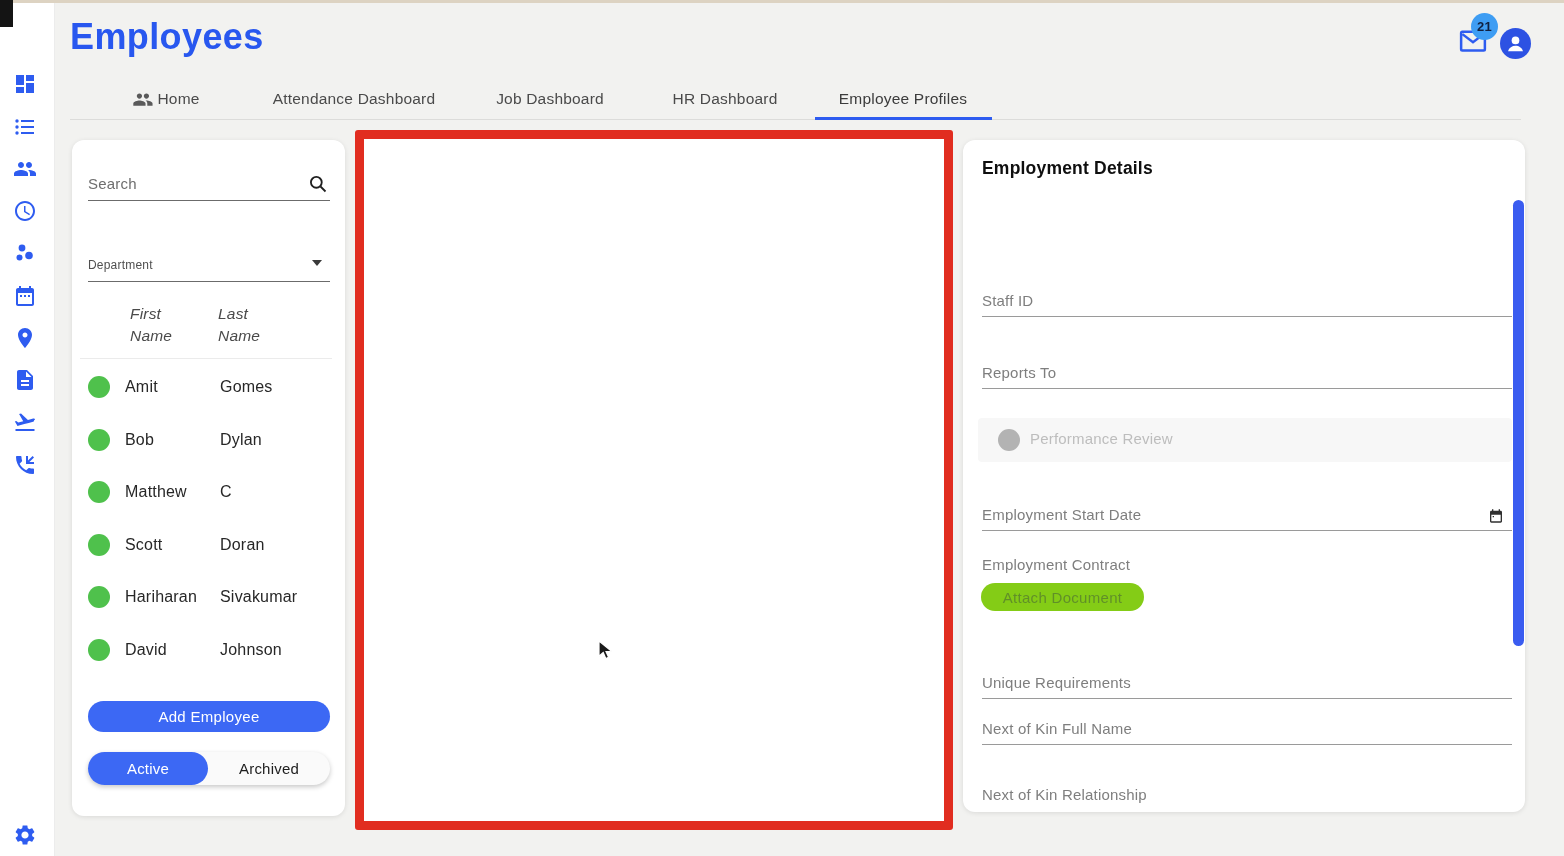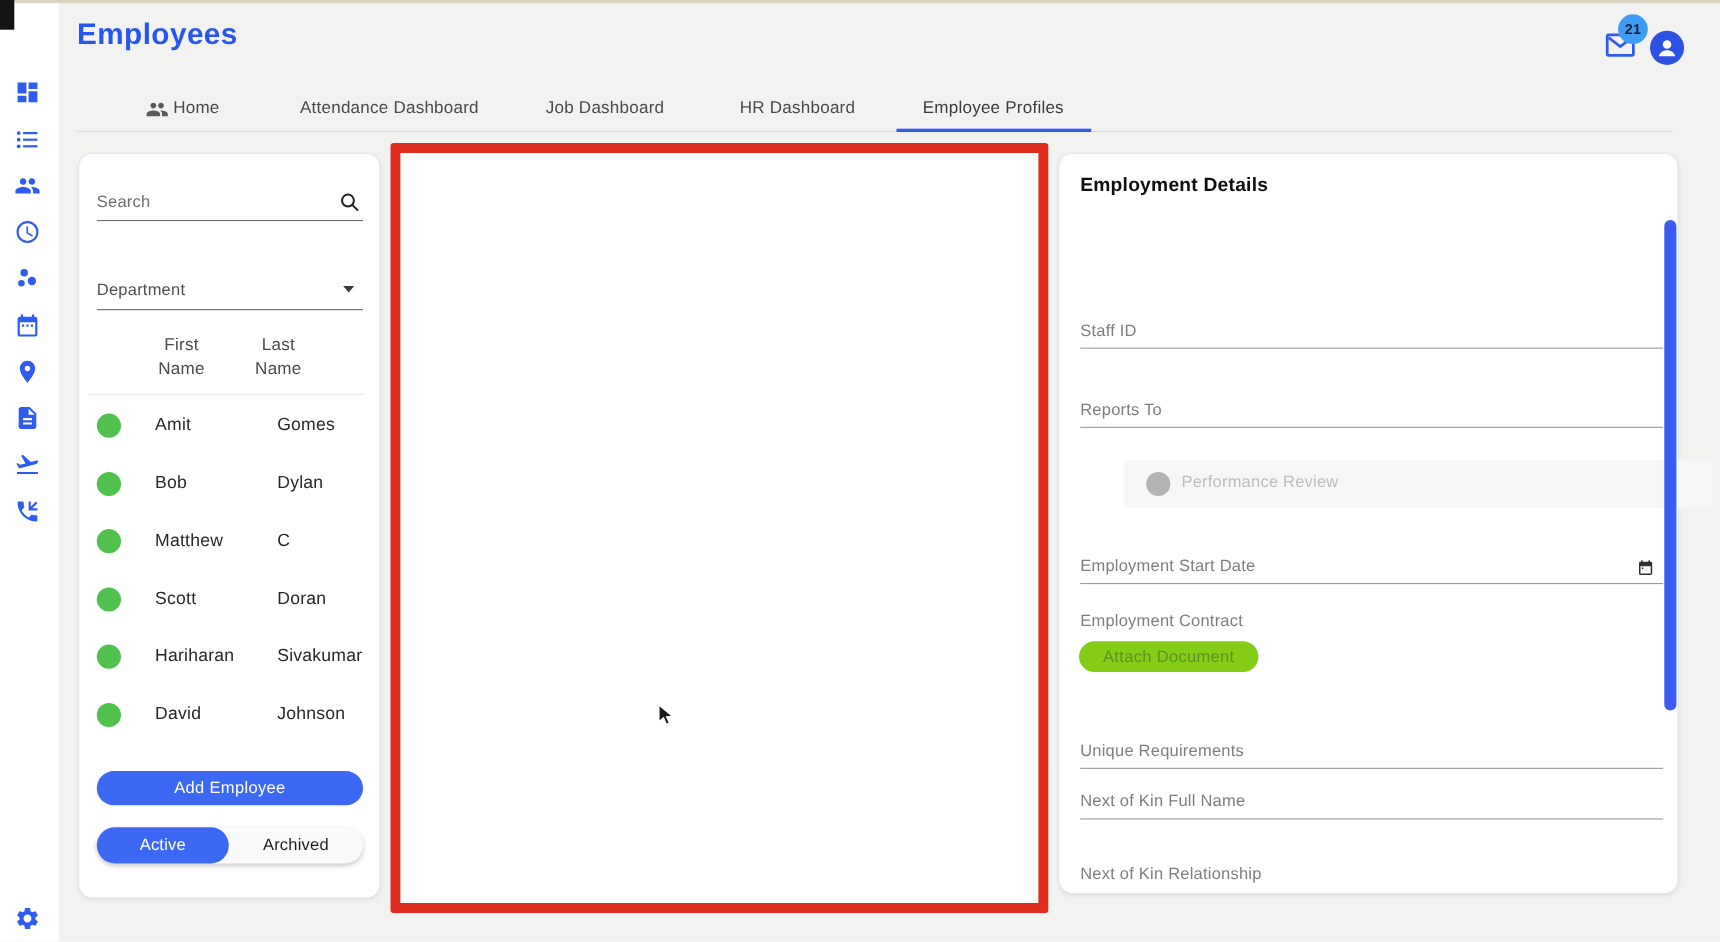--- a/index.html
+++ b/index.html
@@ -11,21 +11,21 @@
   
   .topline { left:0; top:0; width:1564px; height:3px; background:#ddd3c2; }
   .corner-mark { left:0; top:0; width:13px; height:27px; background:#141414; z-index:5; }
 
   
   .sidebar { left:0; top:3px; width:55px; height:853px; background:#fff; border-right:1px solid #ececec; z-index:2; }
   .nav-ic { position:absolute; left:13px; width:26px; height:26px; cursor:pointer; }
   .nav-ic svg { width:24px; height:24px; fill:#2e5cf0; }
 
   
-  .page-title { left:70px; top:16px; font-size:27px; font-weight:800; color:#2857ef; letter-spacing:.4px; }
+  .page-title { left:70px; top:16px; font-size:36px; font-weight:800; color:#2857ef; letter-spacing:.4px; }
   .mail-wrap { left:1456px; top:26px; width:36px; height:34px; cursor:pointer; }
   .badge { left:1471px; top:13px; width:27px; height:27px; border-radius:50%; background:#3e9df3;
            display:flex; align-items:center; justify-content:center; font-size:13px; font-weight:700; color:#10203f; z-index:3; }
   .account-ic { left:1500px; top:28px; width:31px; height:31px; border-radius:50%; background:#2d52e3; cursor:pointer;
                 display:flex; align-items:center; justify-content:center; }
 
   
   .tab { top:82px; height:34px; transform:translateX(-50%); display:flex; align-items:center; gap:4px;
          font-size:15.5px; font-weight:500; color:#4a4a4a; cursor:pointer; white-space:nowrap; }
   .tab svg { width:21px; height:21px; fill:#5a5a5a; }
@@ -38,25 +38,25 @@
   .right-card { left:963px; top:140px; width:562px; height:672px; overflow:hidden; }
   .red-panel  { left:355px; top:130px; width:598px; height:700px; border:9px solid #e12d20; background:#fff; border-radius:3px; z-index:1; }
   .hline { height:1px; background:#8f8f8f; }
   .caret { width:0; height:0; border-left:5.5px solid transparent; border-right:5.5px solid transparent; border-top:6.5px solid #3a3a3a; }
 
   
   .search-field { left:88px; top:168px; width:242px; height:33px; border-bottom:1px solid #6b6b6b; cursor:text; }
   .search-field .ph { position:absolute; left:0; bottom:8px; font-size:15px; color:#6e6e6e; }
   .search-field svg { position:absolute; right:2px; bottom:6px; width:20px; height:20px; }
   .dept-field { left:88px; top:246px; width:242px; height:36px; border-bottom:1px solid #6b6b6b; cursor:pointer; }
-  .dept-field .ph { position:absolute; left:0; bottom:9px; font-size:15px; color:#4f4f4f; }
+  .dept-field .ph { position:absolute; left:0; bottom:9px; font-size:12px; color:#4f4f4f; }
   .dept-field .caret { position:absolute; right:8px; bottom:15px; }
-  .col-head { top:303px; width:70px; text-align:center; font-size:15.5px; line-height:22px; color:#4a4a4a; }
+  .col-head { top:303px; width:70px; text-align:left; font-size:15.5px; line-height:22px; color:#4a4a4a;font-style:italic; }
   .head-divider { left:80px; top:358px; width:252px; height:1px; background:#ebebeb; }
-  .emp-row { left:88px; width:250px; height:26px; display:flex; align-items:center; cursor:pointer;gap:16px; }
+  .emp-row { left:88px; width:250px; height:26px; display:flex; align-items:center; cursor:pointer; }
   .dot { width:22px; height:22px; border-radius:50%; background:#4fc14c; margin-right:15px; flex:none; }
   .emp-first { width:95px; font-size:16px; color:#272727; }
   .emp-last  { font-size:16px; color:#272727; }
   .add-btn { left:88px; top:701px; width:242px; height:31px; border-radius:15.5px; background:#3c68f4; color:#fff;
              font-size:15px; letter-spacing:.3px; display:flex; align-items:center; justify-content:center; cursor:pointer; }
   .toggle { left:88px; top:752px; width:242px; height:33px; border-radius:17px; background:#fafafa;
             box-shadow:0 2px 5px rgba(0,0,0,.22); }
   .toggle-active { position:absolute; left:0; top:0; width:120px; height:33px; border-radius:17px; background:#3c68f4;
                    color:#fff; font-size:15px; display:flex; align-items:center; justify-content:center; cursor:pointer; }
   .toggle-archived { position:absolute; left:120px; top:0; width:122px; height:33px; color:#1d1d1d; font-size:15px;
@@ -75,21 +75,21 @@
   .save-btn { left:838px; top:754px; width:87px; height:27px; border-radius:13.5px; background:#8da2ee; color:#fff;
               font-size:15px; display:flex; align-items:center; justify-content:center; cursor:pointer; }
   .cursor { left:597px; top:640px; width:20px; height:20px; z-index:6; pointer-events:none; }
 
   
   .rp-title { left:982px; top:158px; font-size:17.5px; font-weight:700; color:#0f0f0f; }
   .rfield { position:absolute; left:982px; width:530px; height:30px; border-bottom:1px solid #9a9a9a; cursor:text; }
   .rfield .ph { position:absolute; left:0; bottom:7px; font-size:15px; color:#7e7e7e; }
   .rfield .caret { position:absolute; right:10px; top:8px; border-top-color:#555; }
   .rfield svg { position:absolute; right:8px; bottom:6px; width:16px; height:16px; fill:#2f2f2f; }
-  .perf-row { left:1022px; top:418px; width:534px; height:44px; background:#f7f7f7; border-radius:4px; }
+  .perf-row { left:978px; top:418px; width:534px; height:44px; background:#f7f7f7; border-radius:4px; }
   .perf-dot { position:absolute; left:20px; top:11px; width:22px; height:22px; border-radius:50%; background:#b3b3b3; }
   .perf-text { position:absolute; left:52px; top:12px; font-size:15px; color:#bdbdbd; }
   .contract-label { left:982px; top:556px; font-size:15px; color:#7e7e7e; }
   .attach-btn { left:981px; top:583px; width:163px; height:28px; border-radius:14px; background:#84cc16;
                 color:rgba(40,45,70,.38); font-size:15px; letter-spacing:.3px;
                 display:flex; align-items:center; justify-content:center; cursor:not-allowed; }
   .scrollbar { left:1513px; top:200px; width:11px; height:446px; border-radius:5.5px; background:#3a5cf0; cursor:grab; }
 </style>
 </head>
 <body>

